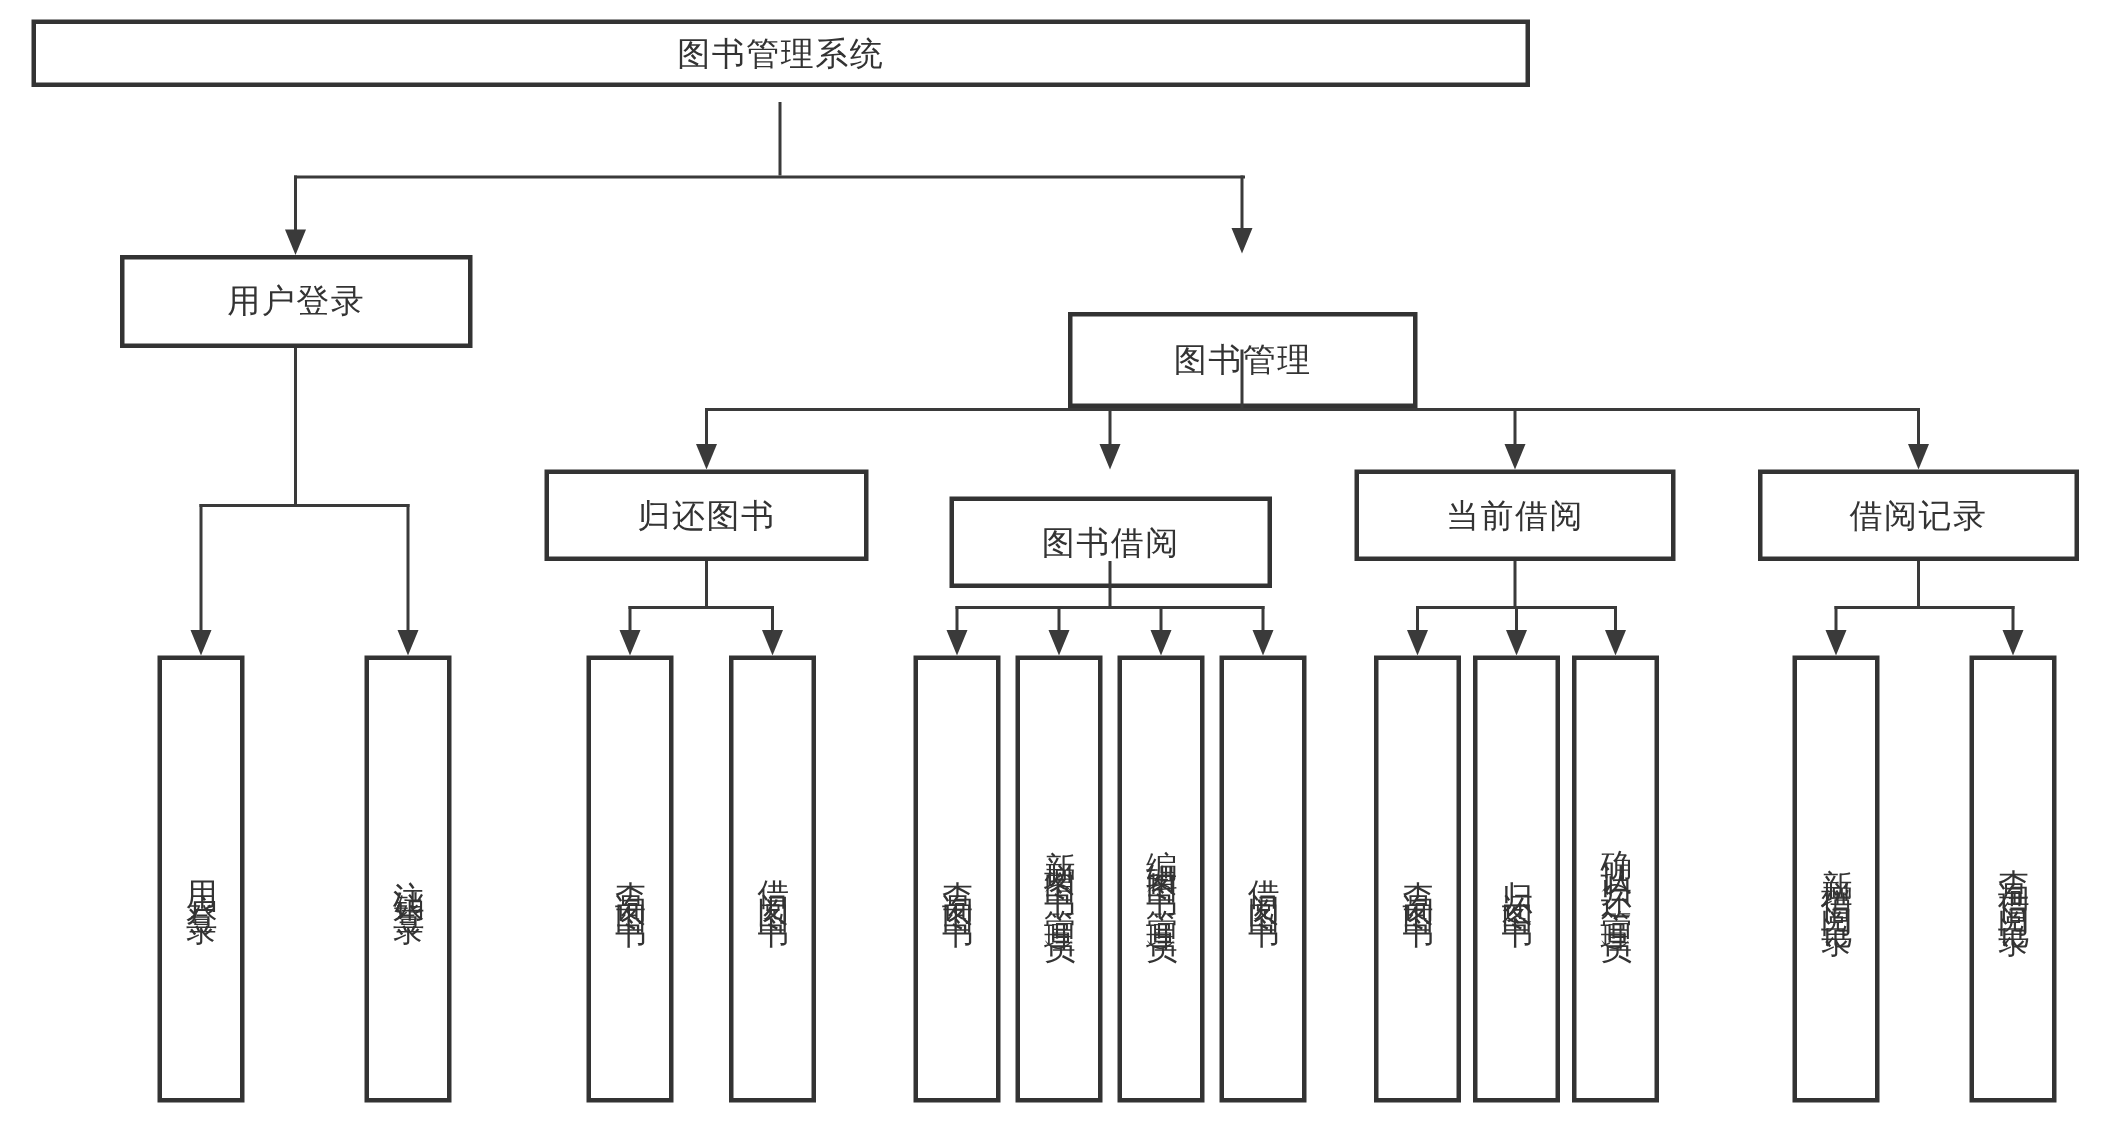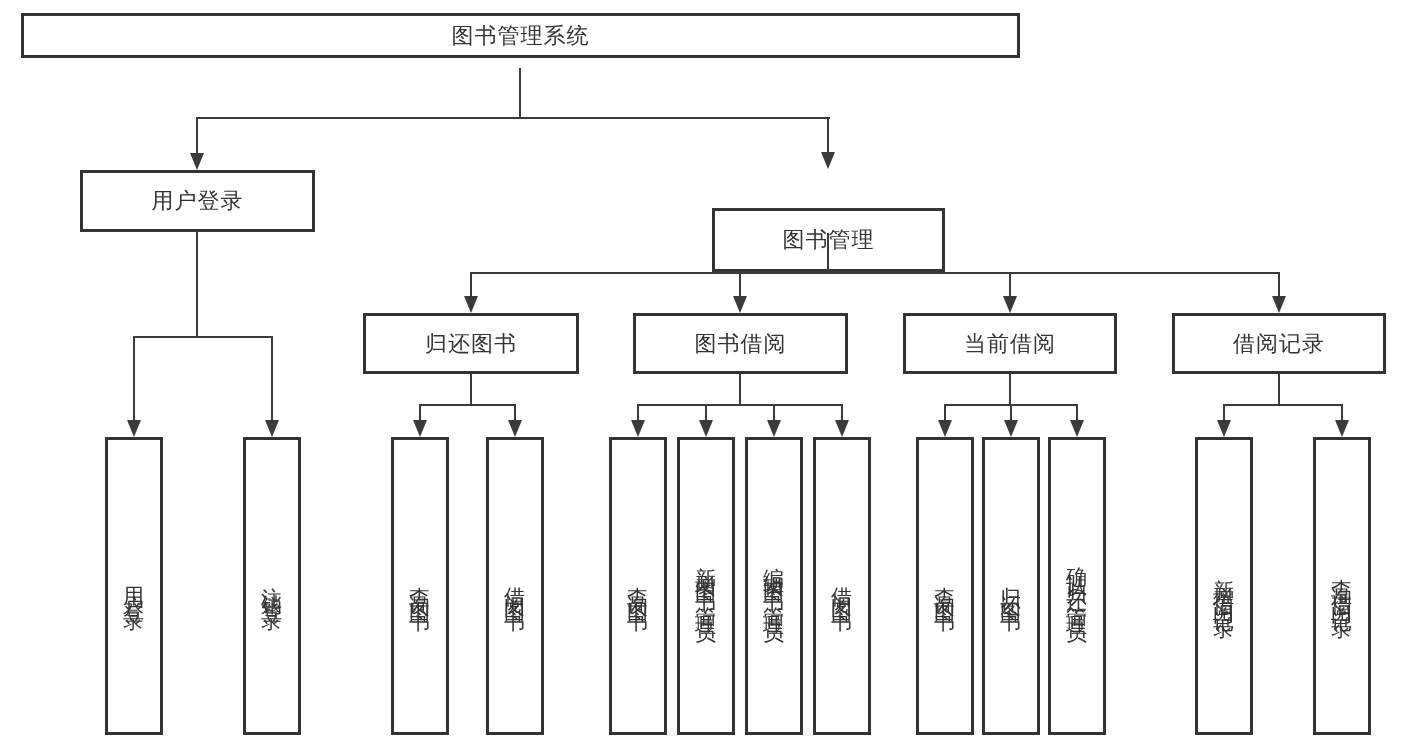--- a/index.html
+++ b/index.html
@@ -96,21 +96,21 @@
   <div class="line v" style="left:739px;top:272px;height:26px;"></div>
   <div class="arrow" style="left:733px;top:296px;"></div>
   <div class="line v" style="left:1009px;top:272px;height:26px;"></div>
   <div class="arrow" style="left:1003px;top:296px;"></div>
   <div class="line v" style="left:1278px;top:272px;height:26px;"></div>
   <div class="arrow" style="left:1272px;top:296px;"></div>
 
   <div class="box hbox" style="left:363px;top:313px;width:216px;height:61px;">
     <span>归还图书</span>
   </div>
-  <div class="box hbox" style="left:633px;top:313px;width:215px;height:61px;">
+  <div class="box hbox" style="left:633px;top:331px;width:215px;height:61px;">
     <span>图书借阅</span>
   </div>
   <div class="box hbox" style="left:903px;top:313px;width:214px;height:61px;font-family:Liberation Mono, monospace;">
     <span>当前借阅</span>
   </div>
   <div class="box hbox" style="left:1172px;top:313px;width:214px;height:61px;">
     <span>借阅记录</span>
   </div>
 
   <div class="line v" style="left:470px;top:374px;height:30px;"></div>

